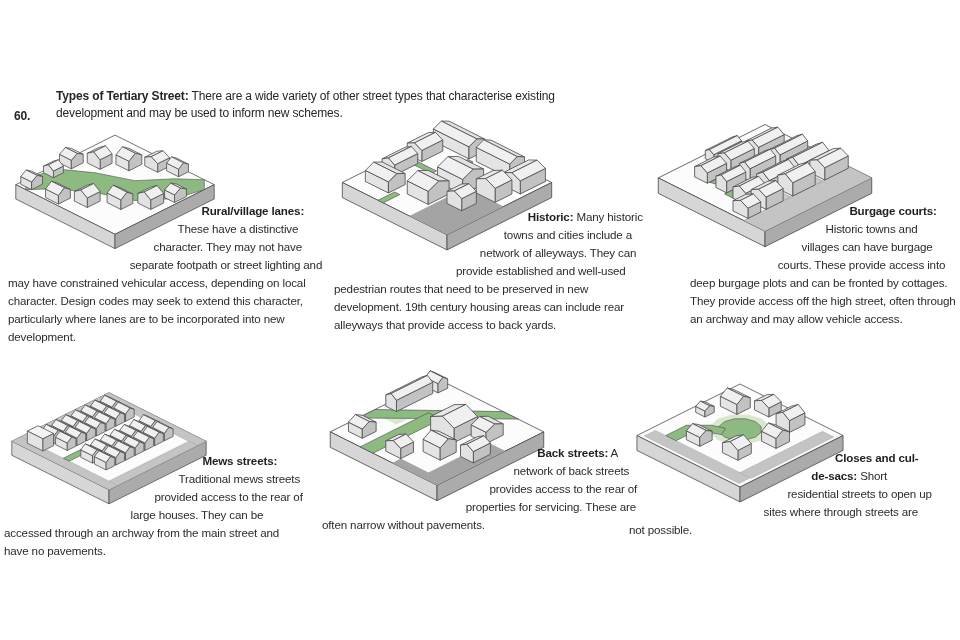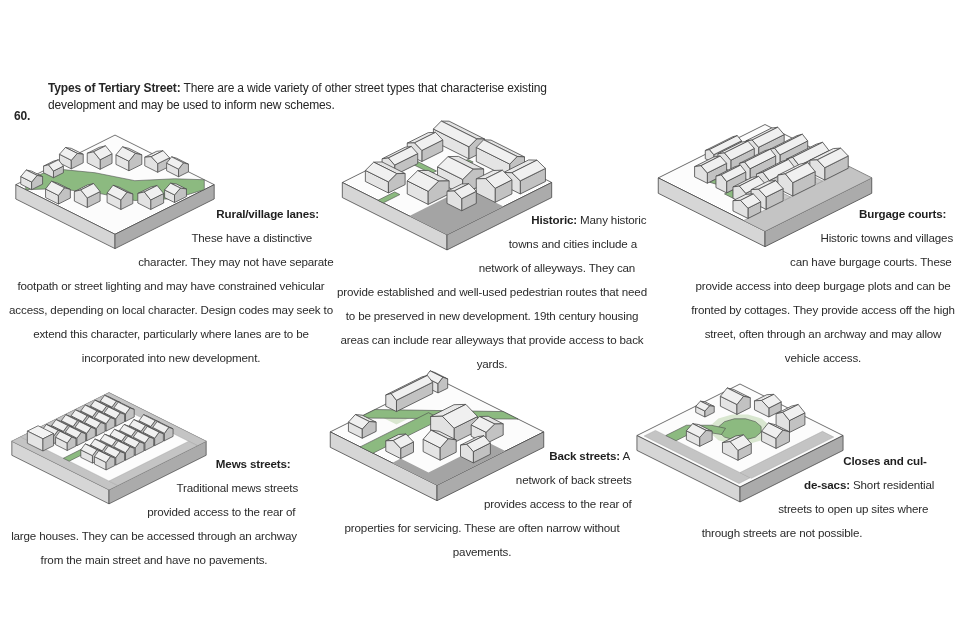--- a/index.html
+++ b/index.html
@@ -1,26 +1,26 @@
 <!DOCTYPE html>
 <html><head>
 <meta charset="utf-8">
 <style>
   html,body{margin:0;padding:0;background:#ffffff;}
   #page{position:relative;width:960px;height:640px;background:#ffffff;overflow:hidden;
         font-family:"Liberation Sans","DejaVu Sans",sans-serif;color:#262626;}
   
   #hdr{position:absolute;left:14px;top:72px;width:560px;display:flex;}
   #hdr .num{font-weight:bold;font-size:12px;line-height:16.5px;width:26px;flex:0 0 26px;letter-spacing:-0.15px;margin-top:36px;}
-  #hdr p{margin:8px;font-size:12px;line-height:16.5px;letter-spacing:-0.15px;width:520px;}
+  #hdr p{margin:16px;font-size:12px;line-height:16.5px;letter-spacing:-0.15px;width:520px;}
   #hdr b{font-weight:bold;}
   
   .cell{position:absolute;}
   .illo{float:left;shape-margin:10px;shape-outside:polygon(0 0,100% 0,100% 40%,46% 100%,0 100%);}
-  .desc{margin:0;text-align:center;font-size:11.6px;line-height:24px;letter-spacing:-0.15px;color:#2b2b2b;}
+  .desc{margin:0;text-align:left;font-size:11.6px;line-height:18px;letter-spacing:-0.15px;color:#2b2b2b;}
   .desc b{font-weight:bold;color:#1f1f1f;}
 </style>
 </head>
 <body>
 
 <div id="page">
 
   <div id="hdr">
     <span class="num">60.</span>
     <p><b>Types of Tertiary Street:</b> <span>There are a wide variety of other street types that characterise existing development and may be used to inform new schemes.</span></p>

